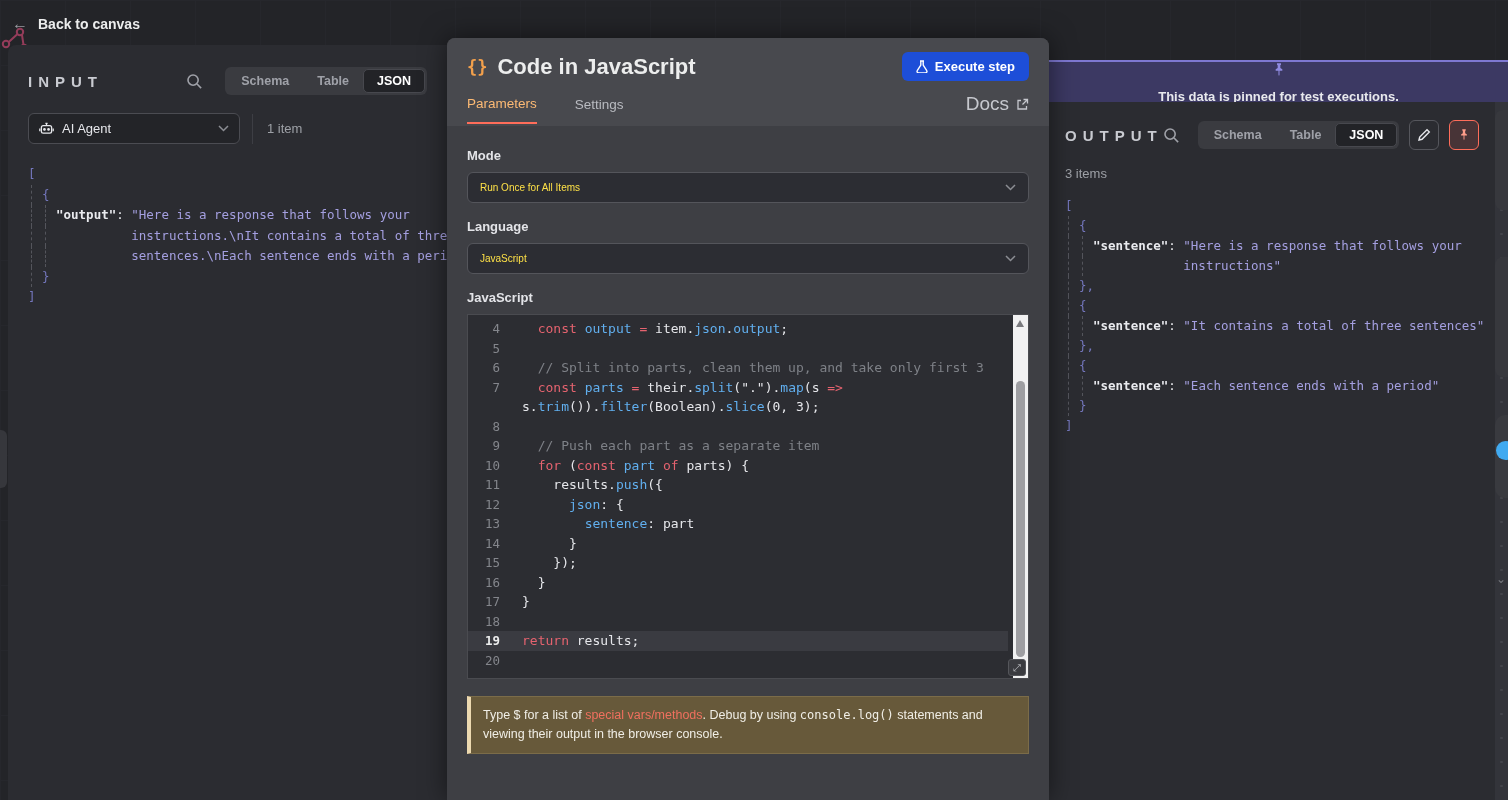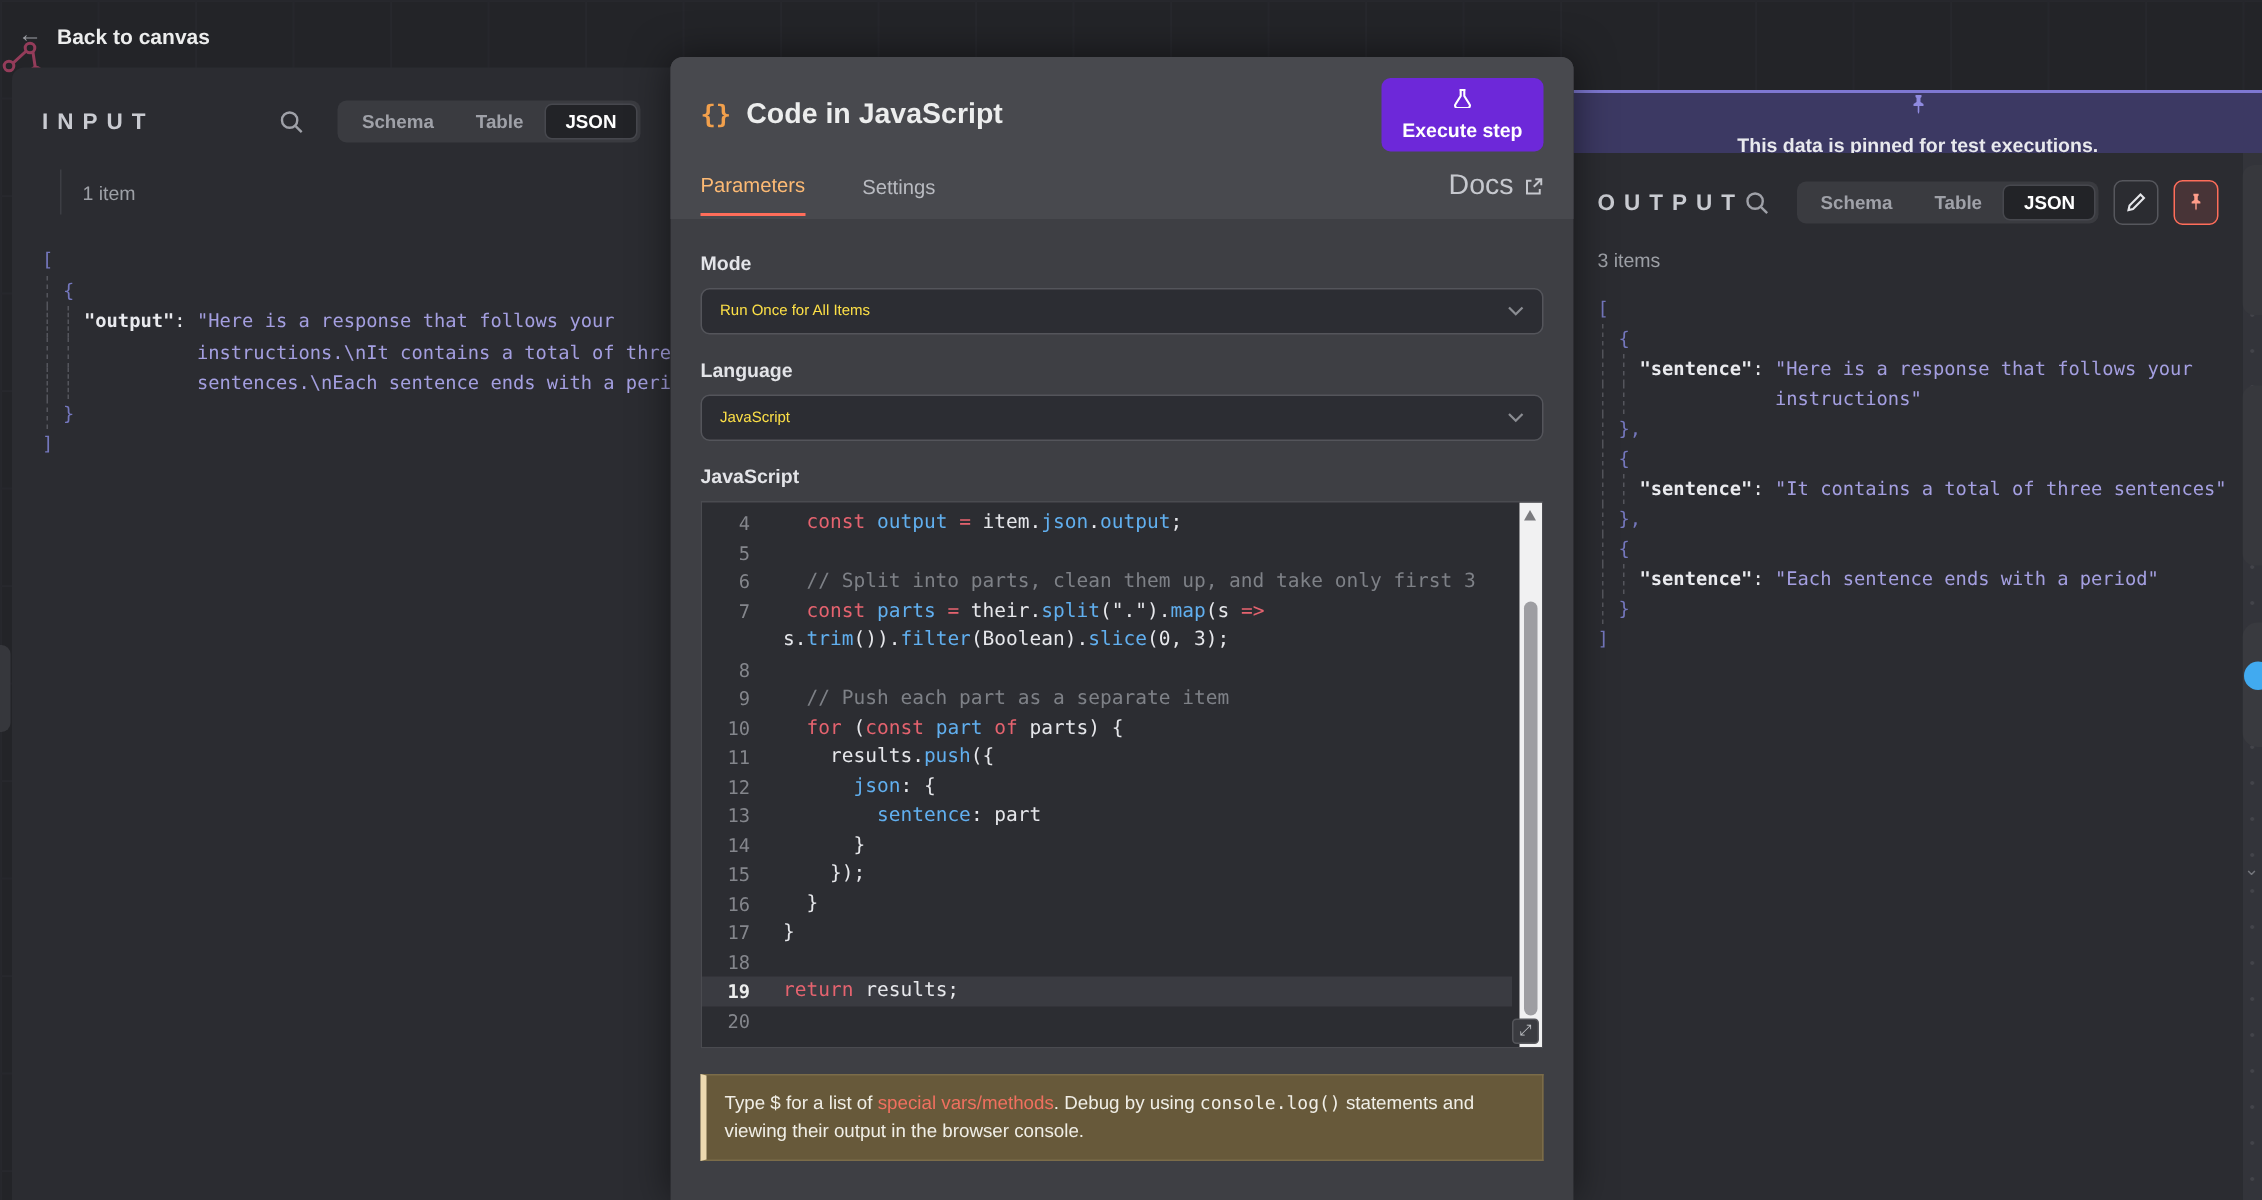--- a/index.html
+++ b/index.html
@@ -47,22 +47,22 @@
   .jl{ display:flex; line-height:20.5px; white-space:pre; }
   .jg{ flex:0 0 14px; position:relative; }
   .jg::before{ content:""; position:absolute; left:3px; top:0; bottom:0; border-left:1px dashed #54555c; }
   .js-p{ color:#7477bd; } .js-k{ color:#e9eaee; font-weight:bold; } .js-n{ color:#e9eaee; } .js-v{ color:#a49fe0; } .js-sp{ color:transparent; }
 
   
   .node-panel{ position:absolute; left:447px; top:38px; width:602px; bottom:0; background:#3e3f44; border-radius:8px 8px 0 0; z-index:3; box-shadow:0 0 26px rgba(0,0,0,.5); }
   .node-header{ background:#48494e; border-radius:8px 8px 0 0; padding:14px 20px 0 20px; }
   .node-title-row{ display:flex; align-items:center; gap:10px; }
   .node-icon{ font-family:"DejaVu Sans Mono", monospace; font-size:17px; font-weight:bold; color:#f2a04c; }
-  .node-title{ font-size:19px; font-weight:bold; color:#eceded; flex:1; }
-  .exec-btn{ background:#6d28d9; border:none; border-radius:6px; color:#fff; font-size:13px; font-weight:bold; padding:7px 14px; display:flex; align-items:center; gap:7px; cursor:pointer; font-family:inherit;flex-direction:column; }
+  .node-title{ font-size:22px; font-weight:bold; color:#eceded; flex:1; }
+  .exec-btn{ background:#1d4ed8; border:none; border-radius:6px; color:#fff; font-size:13px; font-weight:bold; padding:7px 14px; display:flex; align-items:center; gap:7px; cursor:pointer; font-family:inherit; }
   .tab-row{ display:flex; align-items:center; margin-top:12px; }
   .tab{ font-size:13.5px; padding:0 0 11px 0; margin-right:38px; cursor:pointer; color:#b9bbc1; }
   .tab.active{ color:#fdba74; border-bottom:2px solid #ff6d5a; }
   .docs-link{ margin-left:auto; display:flex; align-items:center; gap:7px; color:#c6c8ce; font-size:19px; padding-bottom:11px; cursor:pointer; }
   .node-body{ padding:16px 20px; }
   .field-label{ font-size:13px; font-weight:600; color:#e3e4e8; margin:6px 0 9px; }
   .param-select{ height:31px; background:#2c2d33; border:1px solid #54555b; border-radius:6px; display:flex; align-items:center; padding:0 12px; margin-bottom:16px; cursor:pointer; }
   .param-select .lbl{ font-size:10px; color:#fde047; flex:1; }
 
   
@@ -134,20 +134,33 @@
       <circle cx="7.5" cy="7.5" r="5.4"></circle>
         <path d="M11.7 11.7L16 16"></path>
     </svg>
     <div class="seg-group">
       <span class="seg">Schema</span>
       <span class="seg">Table</span>
       <span class="seg active">JSON</span>
     </div>
   </div>
   <div class="src-row">
+    <div class="src-select">
+      <svg width="15" height="13" viewBox="0 0 16 14" fill="none" stroke="#e6e7eb" stroke-width="1.4">
+        <rect x="2.5" y="4" width="11" height="8" rx="2"></rect>
+          <path d="M8 4V1.5M6.8 1.5h2.4"></path>
+        <circle cx="5.8" cy="8" r="0.8" fill="#e6e7eb"></circle>
+          <circle cx="10.2" cy="8" r="0.8" fill="#e6e7eb"></circle>
+        <path d="M0.8 7v3M15.2 7v3"></path>
+      </svg>
+      <span class="lbl">AI Agent</span>
+      <svg class="chev" viewBox="0 0 11 7" fill="none" stroke="currentColor" stroke-width="1.5">
+          <path d="M1 1l4.5 4.5L10 1"></path>
+        </svg>
+    </div>
     <div class="src-divider"></div>
     <span class="item-count">1 item</span>
   </div>
   <div class="json-view">
       <div class="jl"><span class="js-p">[</span></div>
       <div class="jl"><span class="jg"></span><span class="js-p">{</span></div>
       <div class="jl"><span class="jg"></span><span class="jg"></span><span class="js-k">"output"</span><span class="js-n">: </span><span class="js-v">"Here is a response that follows your</span></div>
       <div class="jl"><span class="jg"></span><span class="jg"></span><span class="js-sp">          </span><span class="js-v">instructions.\nIt contains a total of three</span></div>
       <div class="jl"><span class="jg"></span><span class="jg"></span><span class="js-sp">          </span><span class="js-v">sentences.\nEach sentence ends with a period."</span></div>
       <div class="jl"><span class="jg"></span><span class="js-p">}</span></div>

